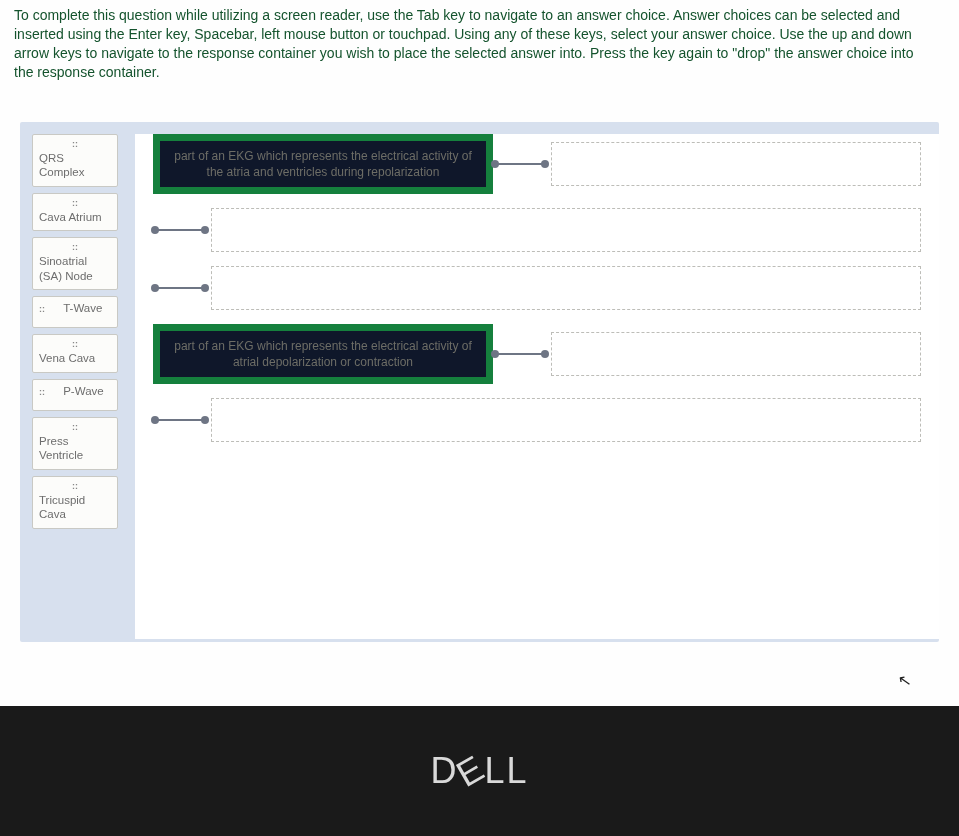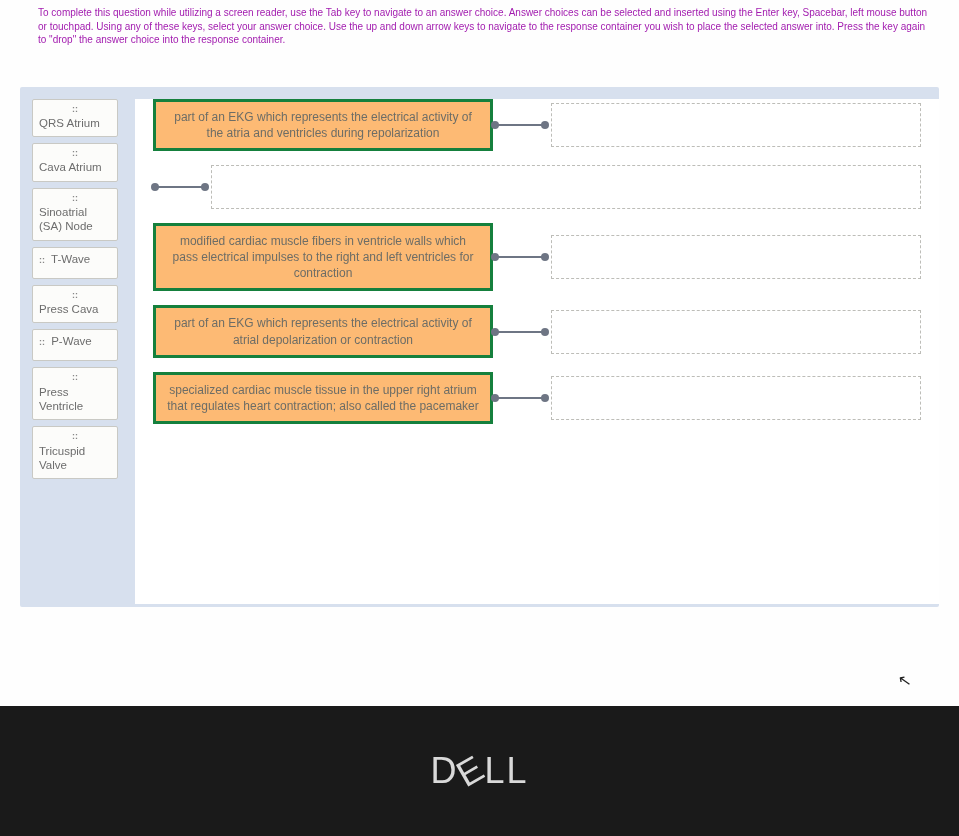--- a/index.html
+++ b/index.html
@@ -6,24 +6,24 @@
   body {
     font-family: Arial, Helvetica, sans-serif;
     background: #fefefe;
     color: #444;
     width: 959px;
     height: 836px;
     overflow: hidden;
     position: relative;
   }
   .instructions {
-    padding: 6px 30px 10px 38px;
-    font-size: 10px;
+    padding: 6px 30px 10px 14px;
+    font-size: 14px;
     line-height: 1.35;
-    color: #a21caf;
+    color: #14532d;
   }
   .quiz-area {
     margin: 30px 20px 0 20px;
     padding: 12px 0 0 6px;
     background: #d7e0ee;
     border-radius: 2px;
     height: 520px;
     position: relative;
   }
   .answer-bank {
@@ -52,21 +52,21 @@
     text-align: center;
     font-size: 9px;
     color: #888;
     margin-bottom: 1px;
     letter-spacing: 0;
     font-weight: bold;
   }
   .answer-tile.short {
     padding: 4px 6px;
   }
-  .answer-tile.short .tile-text { display:inline; }
+  .answer-tile.short .tile-text { display:inline;margin-left:12px; }
   .answer-tile.short .drag-handle { display:inline; margin-right:3px;}
   .rows {
     position: absolute;
     left: 115px;
     top: 12px;
     right: 0;
     background: #ffffff;
     padding: 0 18px 0 18px;
     height: 505px;
     overflow: hidden;
@@ -74,22 +74,22 @@
   .row {
     display: flex;
     align-items: center;
     gap: 0;
     margin-bottom: 14px;
     position: relative;
   }
   .definition {
     width: 340px;
     min-height: 44px;
-    border: 3px solid #15803d;
-    background: #fdba74;
+    border: 7px solid #15803d;
+    background: #0f172a;
     padding: 7px 10px;
     font-size: 12px;
     line-height: 1.35;
     text-align: center;
     color: #6d6d66;
     display:flex;
     align-items:center;
     justify-content:center;
   }
   .connector {
@@ -150,74 +150,72 @@
 </head>
 <body>
 
 <div class="instructions">To complete this question while utilizing a screen reader, use the Tab key to navigate to an answer choice. Answer choices can be selected and inserted using the Enter key, Spacebar, left mouse button or touchpad. Using any of these keys, select your answer choice. Use the up and down arrow keys to navigate to the response container you wish to place the selected answer into. Press the key again to "drop" the answer choice into the response container.</div>
 
 <div class="quiz-area">
 
   <div class="answer-bank">
     <div class="answer-tile">
       <span class="drag-handle">::</span>
-      <span class="tile-text">QRS Atrium</span>
+      <span class="tile-text">QRS Complex</span>
     </div>
     <div class="answer-tile">
       <span class="drag-handle">::</span>
       <span class="tile-text">Cava Atrium</span>
     </div>
     <div class="answer-tile">
       <span class="drag-handle">::</span>
       <span class="tile-text">Sinoatrial (SA) Node</span>
     </div>
     <div class="answer-tile short">
       <span class="drag-handle">::</span>
       <span class="tile-text">T-Wave</span>
     </div>
     <div class="answer-tile">
       <span class="drag-handle">::</span>
-      <span class="tile-text">Press Cava</span>
+      <span class="tile-text">Vena Cava</span>
     </div>
     <div class="answer-tile short">
       <span class="drag-handle">::</span>
       <span class="tile-text">P-Wave</span>
     </div>
     <div class="answer-tile">
       <span class="drag-handle">::</span>
       <span class="tile-text">Press Ventricle</span>
     </div>
     <div class="answer-tile">
       <span class="drag-handle">::</span>
-      <span class="tile-text">Tricuspid Valve</span>
+      <span class="tile-text">Tricuspid Cava</span>
     </div>
   </div>
 
   <div class="rows">
     <div class="row">
       <div class="definition">part of an EKG which represents the electrical activity of the atria and ventricles during repolarization</div>
       <div class="connector"></div>
       <div class="dropzone"></div>
     </div>
     <div class="row">
       <div class="connector"></div>
       <div class="dropzone"></div>
     </div>
     <div class="row">
-      <div class="definition">modified cardiac muscle fibers in ventricle walls which pass electrical impulses to the right and left ventricles for contraction</div>
       <div class="connector"></div>
       <div class="dropzone"></div>
     </div>
     <div class="row">
       <div class="definition">part of an EKG which represents the electrical activity of atrial depolarization or contraction</div>
       <div class="connector"></div>
       <div class="dropzone"></div>
     </div>
     <div class="row">
-      <div class="definition">specialized cardiac muscle tissue in the upper right atrium that regulates heart contraction; also called the pacemaker</div>
       <div class="connector"></div>
       <div class="dropzone"></div>
     </div>
   </div>
 </div>
 
 <span class="cursor">↖</span>
 
 <div class="bottom-bezel">
   <div class="dell-logo">D<span class="e">E</span>LL</div>

